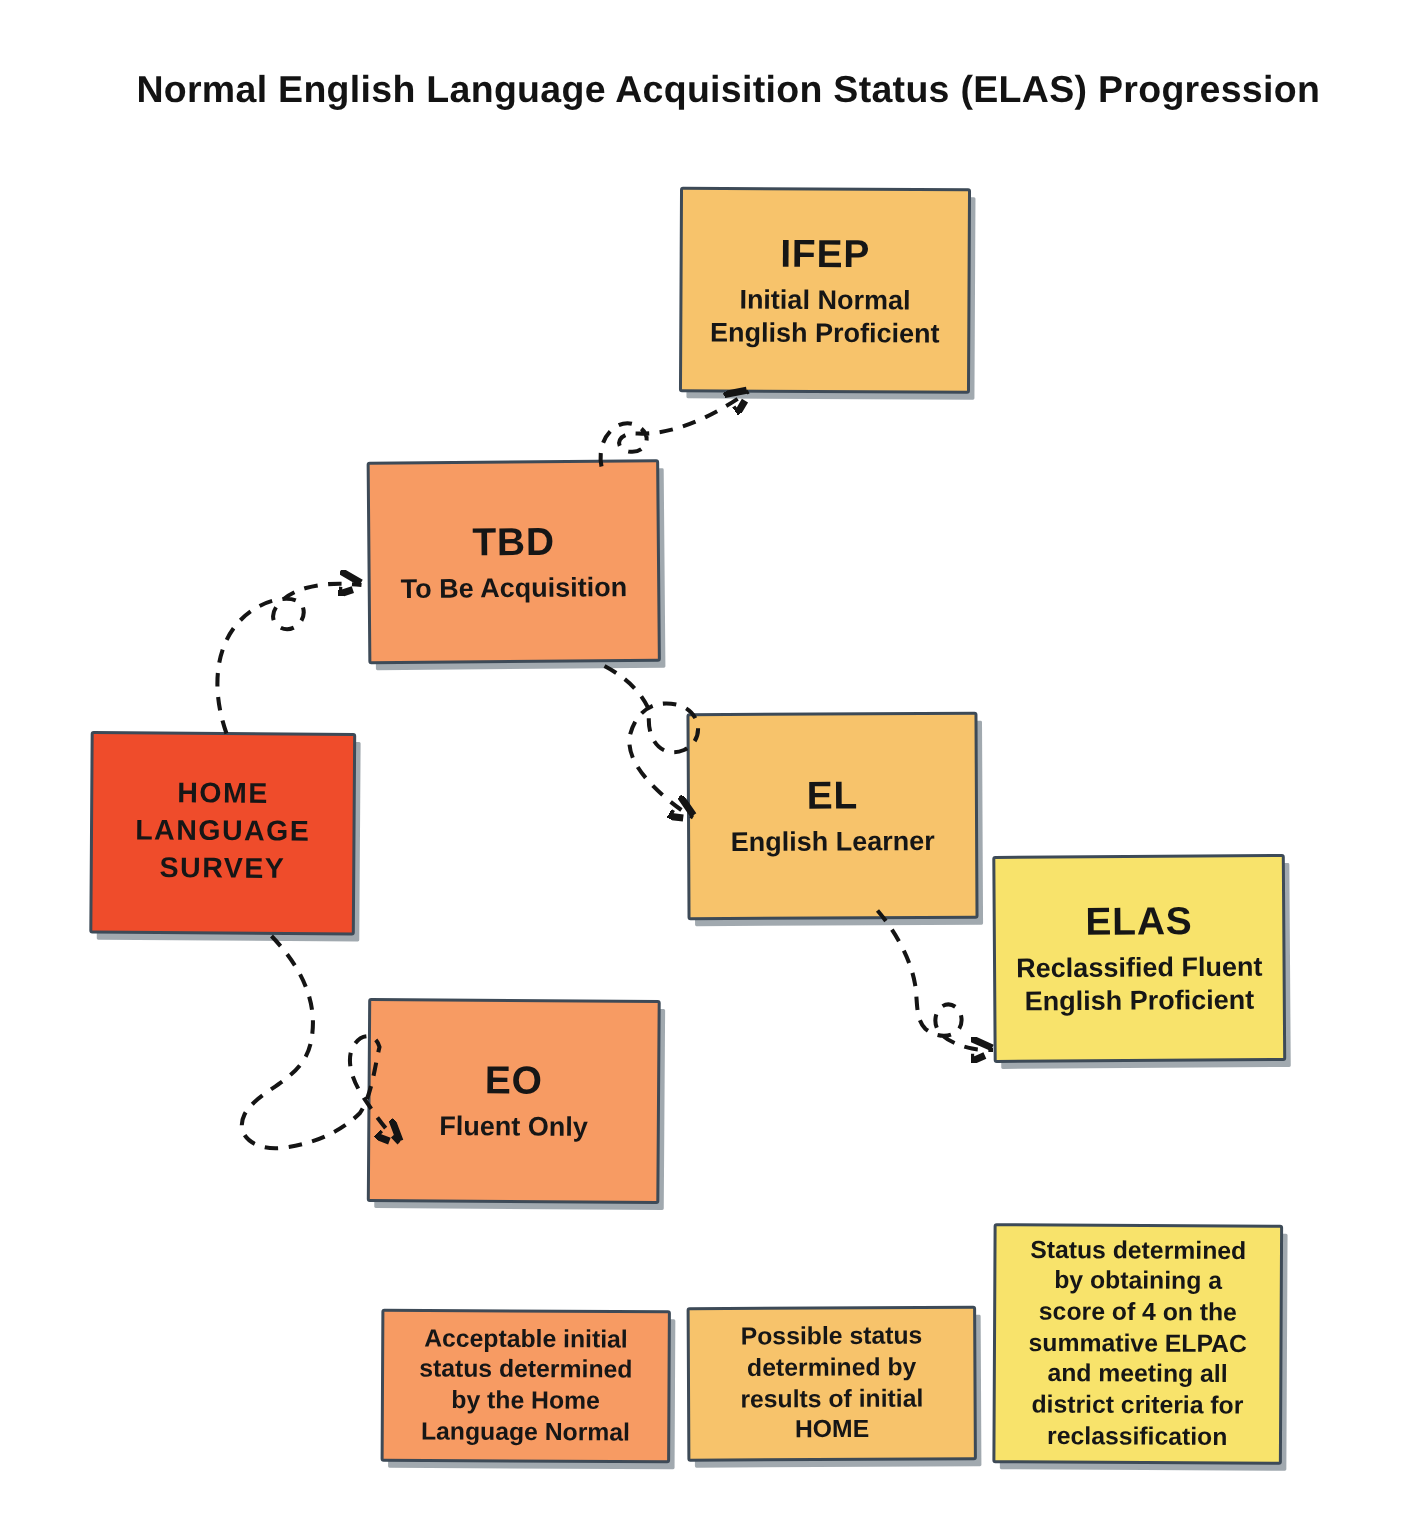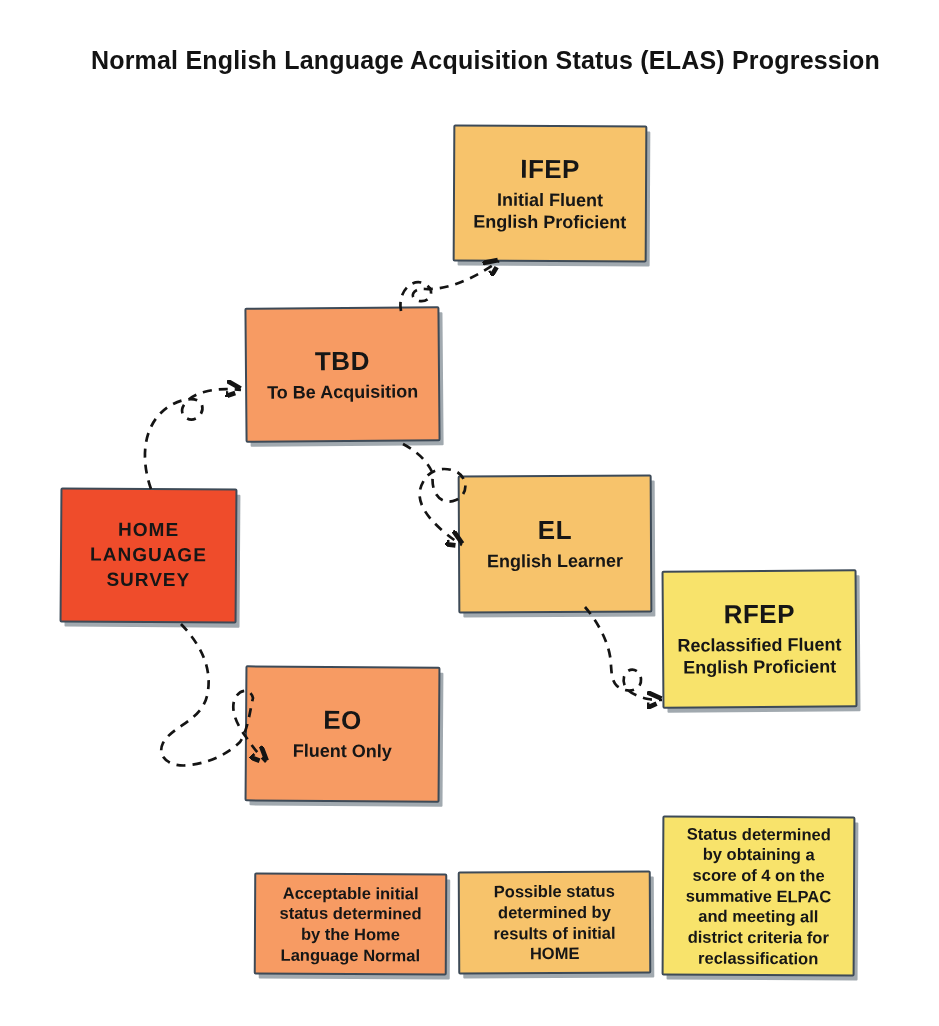--- a/index.html
+++ b/index.html
@@ -53,36 +53,36 @@
 SURVEY</div>
   </div>
 
   <div class="node fill-orange" id="n-tbd">
     <div class="abbr">TBD</div>
     <div class="sub">To Be Acquisition</div>
   </div>
 
   <div class="node fill-amber" id="n-ifep">
     <div class="abbr">IFEP</div>
-    <div class="sub multiline">Initial Fluent
+    <div class="sub multiline">Initial Normal
 English Proficient</div>
   </div>
 
   <div class="node fill-amber" id="n-el">
     <div class="abbr">EL</div>
     <div class="sub">English Learner</div>
   </div>
 
   <div class="node fill-orange" id="n-eo">
     <div class="abbr">EO</div>
     <div class="sub">Fluent Only</div>
   </div>
 
   <div class="node fill-yellow" id="n-rfep">
-    <div class="abbr">RFEP</div>
+    <div class="abbr">ELAS</div>
     <div class="sub multiline">Reclassified Fluent
 English Proficient</div>
   </div>
 
   <div class="note fill-orange" id="g-1">
     <div class="note-text">Acceptable initial
 status determined
 by the Home
 Language Normal</div>
   </div>

